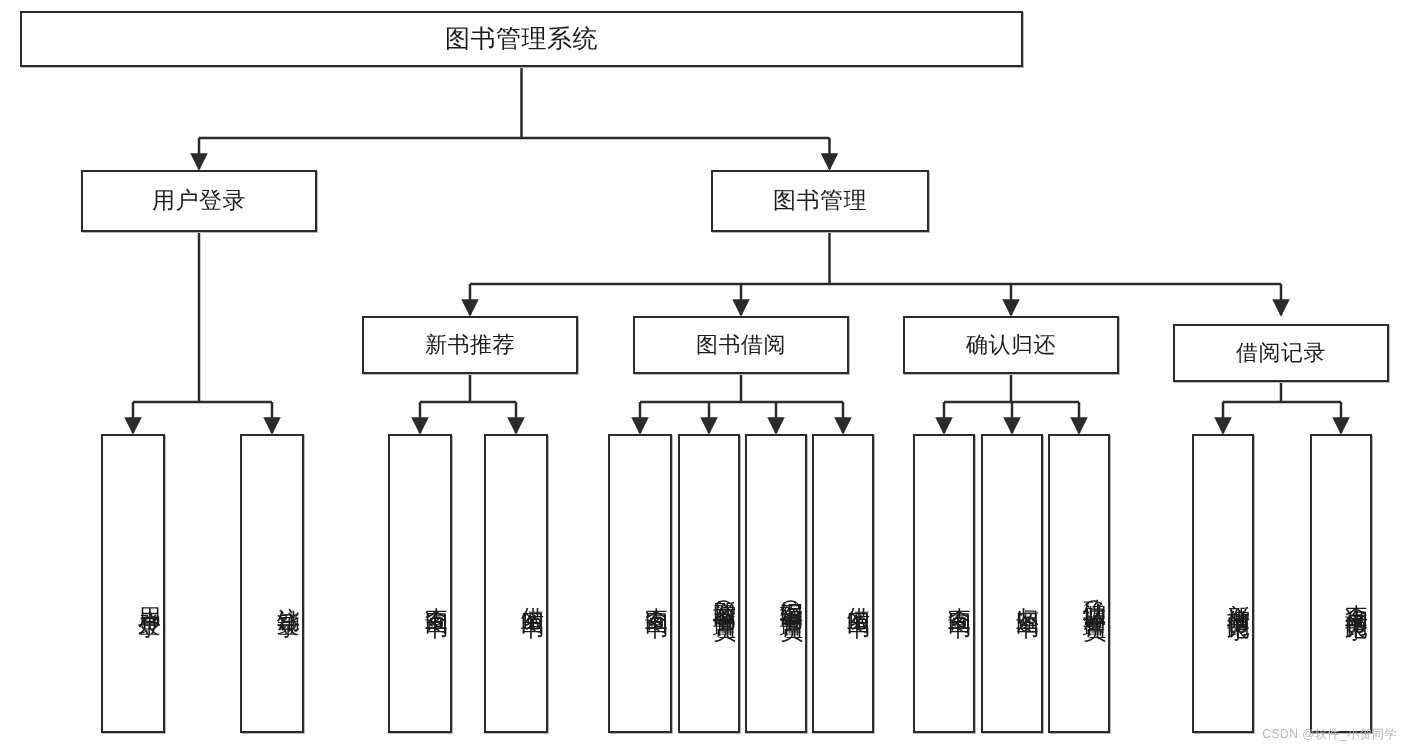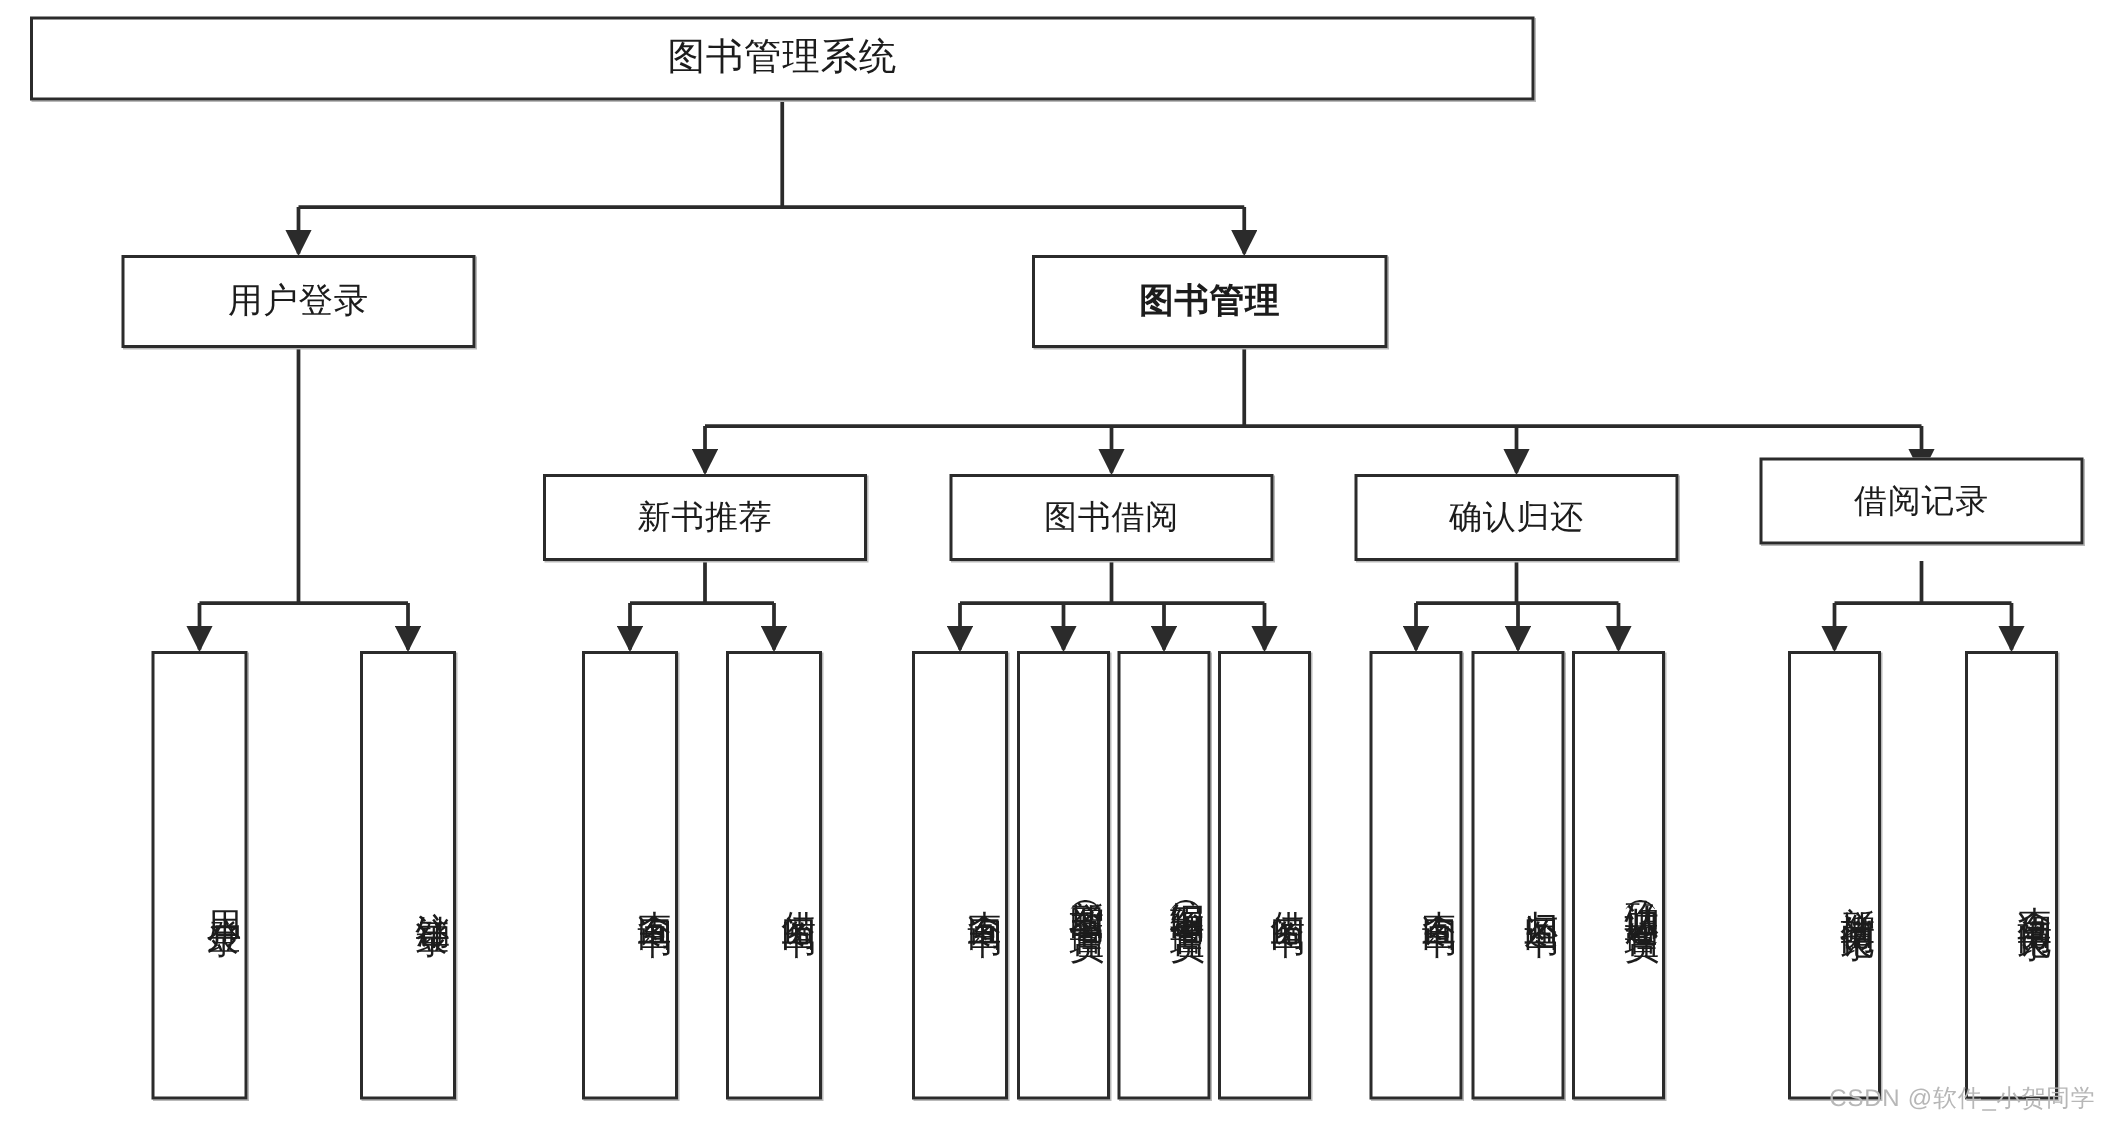--- a/index.html
+++ b/index.html
@@ -54,21 +54,21 @@
     letter-spacing: 0.5px;
   }
   .node.level-0 .node-label { font-size: 25px; text-align: right; }
   .node.level-1 .node-label { font-size: 23px; }
   .node.level-2 .node-label { font-size: 22px; }
   .node.level-3 .node-label { font-size: 23px; letter-spacing: 3px; }
   #watermark {
     position: absolute;
     right: 8px;
     bottom: 4px;
-    font-size: 16px;
+    font-size: 12px;
     color: #b7b7b7;
     letter-spacing: 0.5px;
     white-space: nowrap;
     user-select: none;
   }
 </style>
 </head>
 <body>
 
 <div id="diagram-root">
@@ -116,33 +116,33 @@
       </g>
   </svg>
 
   <div id="nodes-layer">
       <div class="node level-0 horizontal" id="node-root" style="left: 20px; top: 11px; width: 1003px; height: 56px;">
         <span class="node-label">图书管理系统</span>
       </div>
       <div class="node level-1 horizontal" id="node-user-login" style="left: 81px; top: 170px; width: 236px; height: 62px;">
         <span class="node-label">用户登录</span>
       </div>
-      <div class="node level-1 horizontal" id="node-book-manage" style="left: 688px; top: 170px; width: 237px; height: 62px; font-weight: bold;">
+      <div class="node level-1 horizontal" id="node-book-manage" style="left: 711px; top: 170px; width: 218px; height: 62px;">
         <span class="node-label">图书管理</span>
       </div>
       <div class="node level-2 horizontal" id="node-new-book-rec" style="left: 362px; top: 316px; width: 216px; height: 58px; text-align: center;">
         <span class="node-label">新书推荐</span>
       </div>
       <div class="node level-2 horizontal" id="node-book-borrow" style="left: 633px; top: 316px; width: 216px; height: 58px;">
         <span class="node-label">图书借阅</span>
       </div>
       <div class="node level-2 horizontal" id="node-current-borrow" style="left: 903px; top: 316px; width: 216px; height: 58px;">
         <span class="node-label">确认归还</span>
       </div>
-      <div class="node level-2 horizontal" id="node-borrow-record" style="left: 1173px; top: 305px; width: 216px; height: 58px;">
+      <div class="node level-2 horizontal" id="node-borrow-record" style="left: 1173px; top: 324px; width: 216px; height: 58px;">
         <span class="node-label">借阅记录</span>
       </div>
       <div class="node level-3 vertical" id="node-leaf-user-login" style="left: 101px; top: 434px; width: 64px; height: 299px;">
         <span class="node-label">用户登录</span>
       </div>
       <div class="node level-3 vertical" id="node-leaf-user-logout" style="left: 240px; top: 434px; width: 64px; height: 299px;">
         <span class="node-label">注销登录</span>
       </div>
       <div class="node level-3 vertical" id="node-leaf-rec-query" style="left: 388px; top: 434px; width: 64px; height: 299px;">
         <span class="node-label">查询图书</span>

